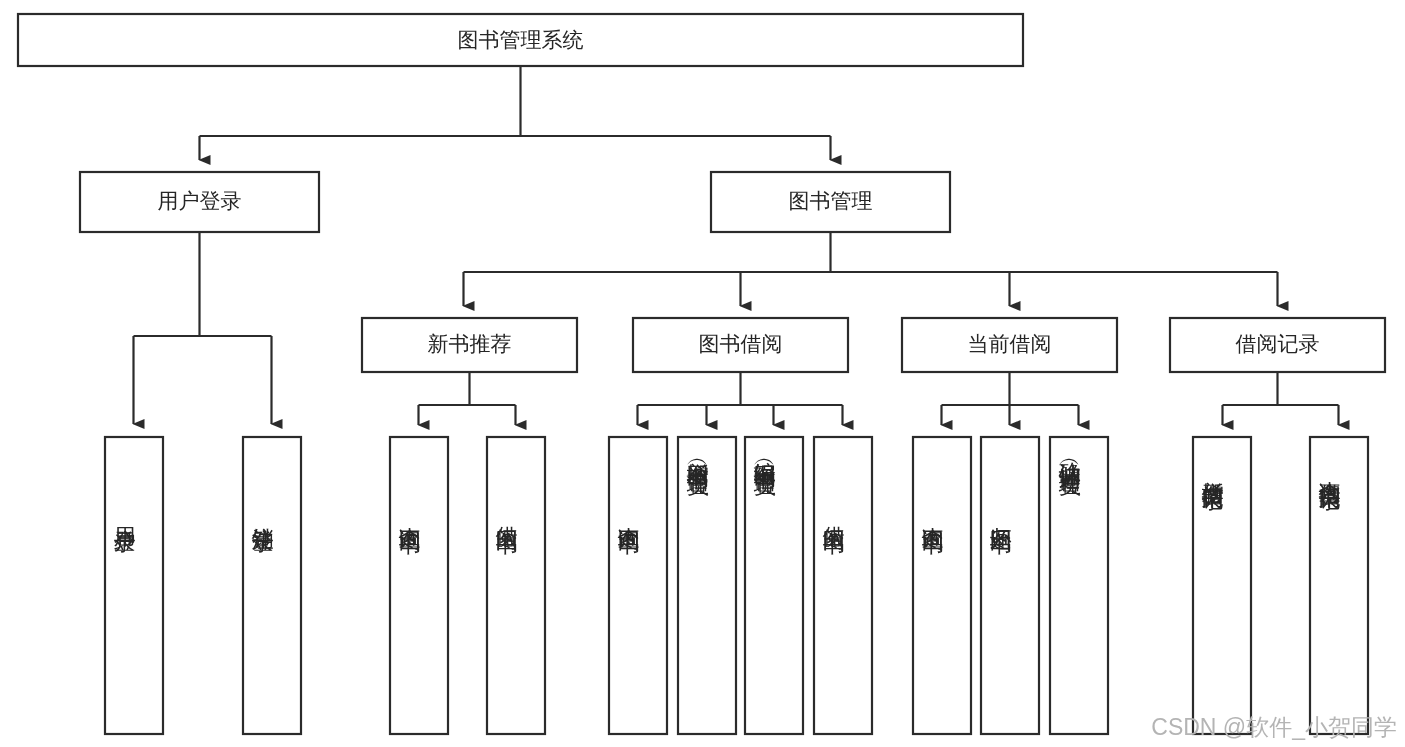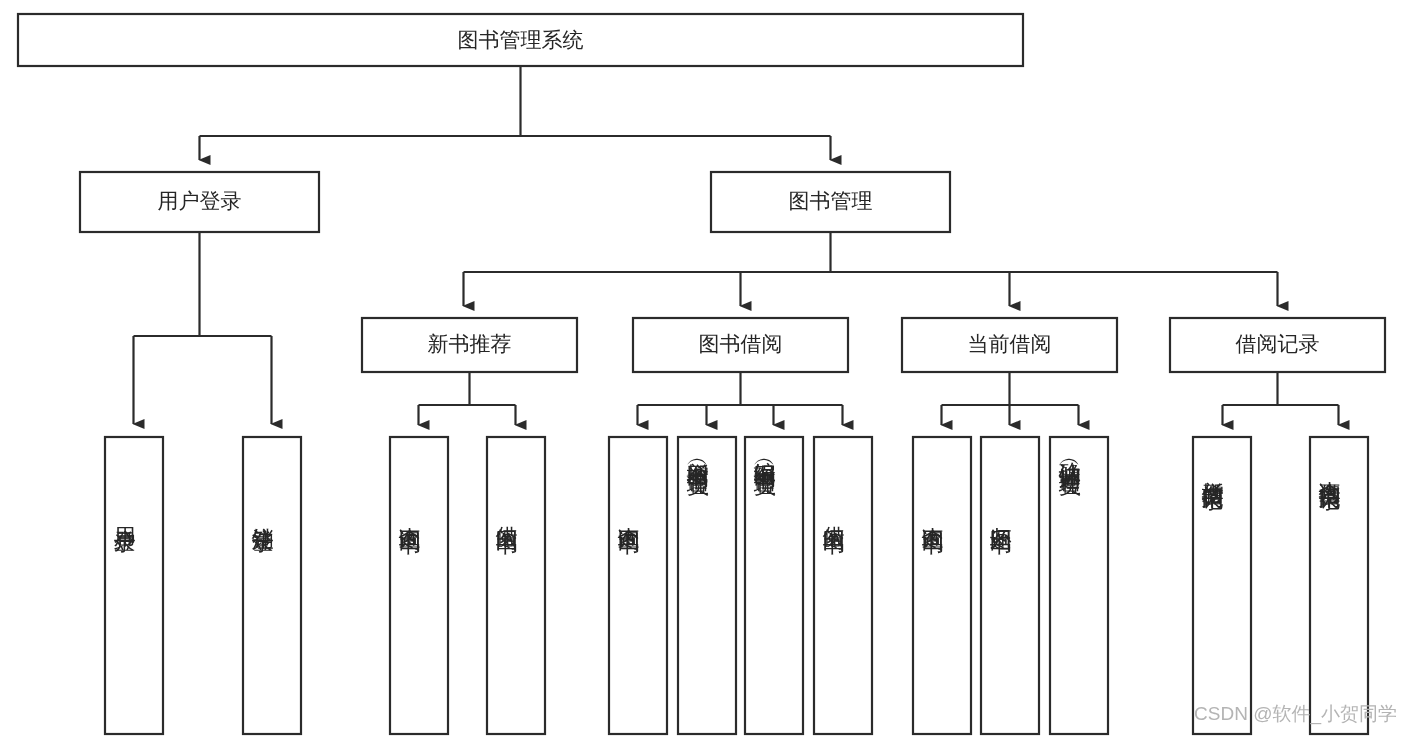--- a/index.html
+++ b/index.html
@@ -60,23 +60,23 @@
     line-height: 1.12;
     color: #262626;
     letter-spacing: 2px;
     white-space: nowrap;
     text-align: start;
     pointer-events: none;
   }
   .watermark {
     position: absolute;
     right: 8px;
-    bottom: 20px;
-    font-family: "Liberation Sans", "DejaVu Sans", sans-serif;
-    font-size: 19px;
+    bottom: 4px;
+    font-family: "Liberation Sans", "DejaVu Sans", sans-serif;
+    font-size: 23px;
     color: #b4b4b4;
     white-space: nowrap;
     pointer-events: none;
   }
 </style>
 </head>
 <body>
 
 <div id="diagram-root">
 

